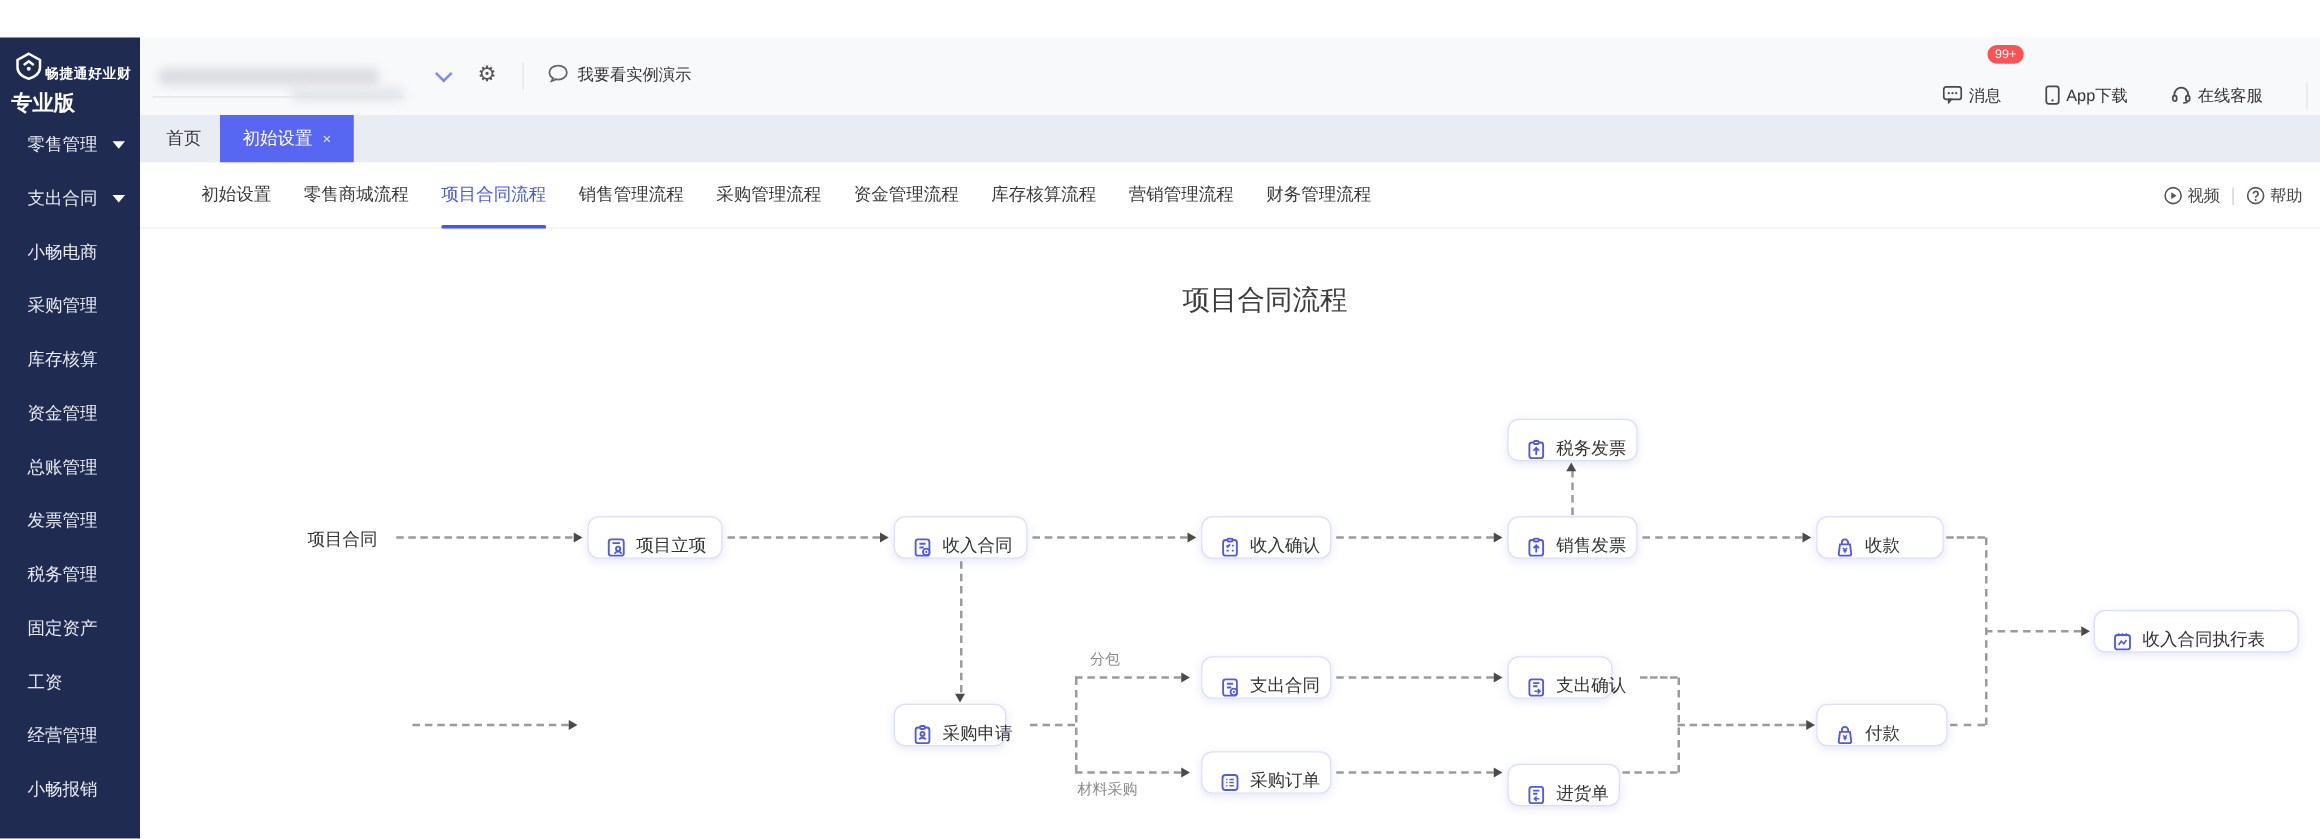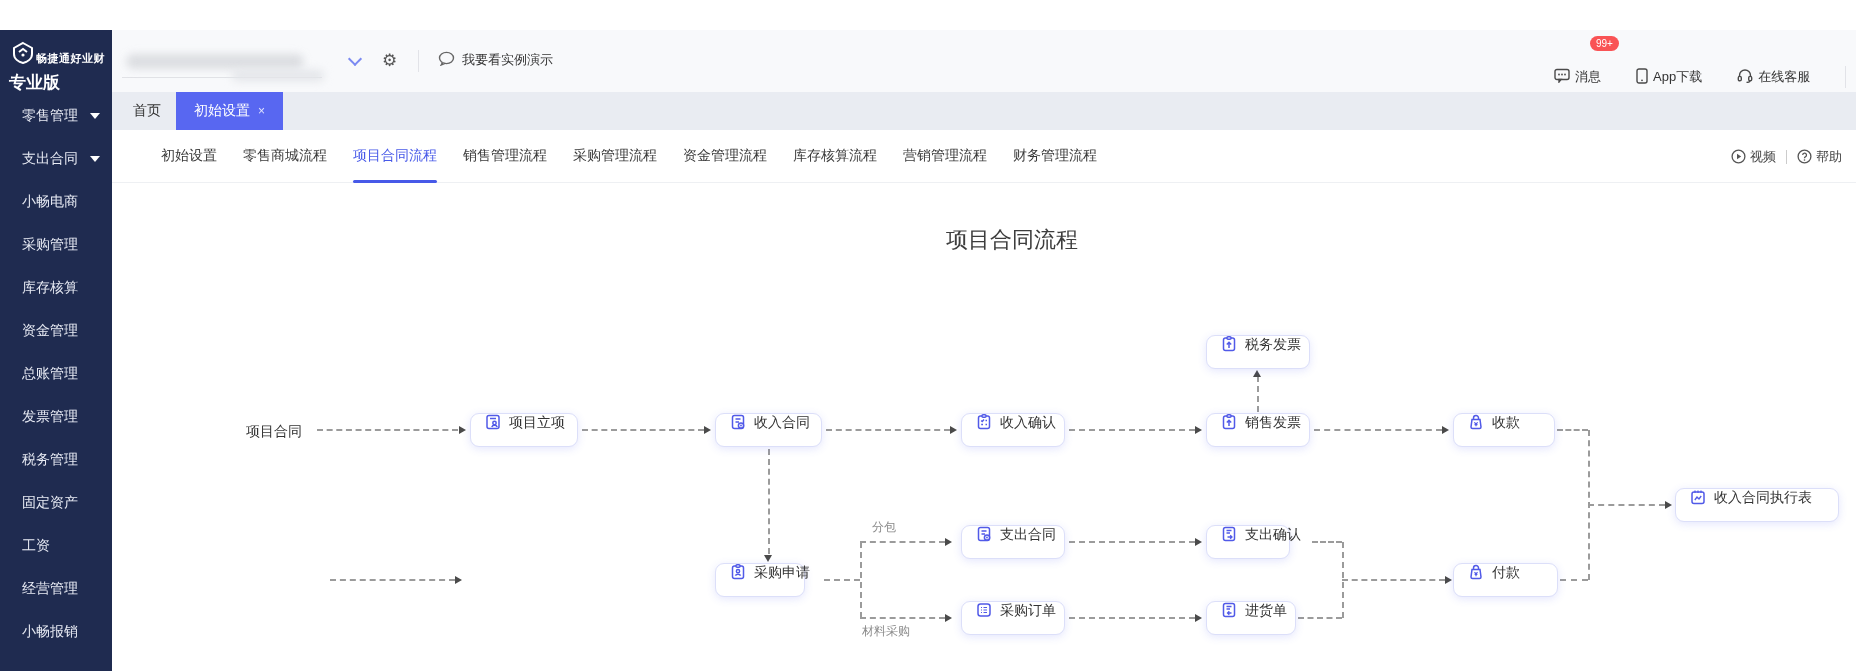--- a/index.html
+++ b/index.html
@@ -46,21 +46,21 @@
   .subtab.active { color:#4759e8; }
   .subtab.active::after { content:""; position:absolute; left:0; right:0; bottom:0; height:3px; background:#4759e8; border-radius:2px; }
   .subtab-actions { position:absolute; right:14px; top:0; height:53px; display:flex; align-items:center; gap:6px; font-size:13px; color:#444; }
   .subtab-actions .act { display:flex; align-items:center; gap:4px; cursor:pointer; }
   .act-div { width:1px; height:14px; background:#ccc; margin:0 4px; }
 
   
   .flow { position:absolute; left:112px; top:183px; width:1744px; height:488px; background:#fff; }
   .flow-title { position:absolute; left:790px; top:42px; width:220px; text-align:center; font-size:22px; color:#3d3d3d; }
   .lane-label { position:absolute; font-size:14px; color:#333; white-space:nowrap; }
-  .node { position:absolute; height:34px; display:flex; align-items:flex-start; gap:8px; padding:0 14px; background:#fff; border:1px solid #dcdff9; border-radius:9px; box-shadow:0 2px 8px rgba(84,98,240,.16); font-size:14px; color:#333; white-space:nowrap; cursor:pointer; z-index:2; }
+  .node { position:absolute; height:34px; display:flex; align-items:flex-end; gap:8px; padding:0 14px; background:#fff; border:1px solid #dcdff9; border-radius:9px; box-shadow:0 2px 8px rgba(84,98,240,.16); font-size:14px; color:#333; white-space:nowrap; cursor:pointer; z-index:2; }
   .node svg { flex:0 0 auto; }
   .hl { position:absolute; height:0; border-top:2px dashed #9b9b9b; z-index:1; }
   .vl { position:absolute; width:0; border-left:2px dashed #9b9b9b; z-index:1; }
   .ar { position:absolute; width:0; height:0; border-top:4px solid transparent; border-bottom:4px solid transparent; border-left:7px solid #4a4a4a; z-index:1; }
   .au { position:absolute; width:0; height:0; border-left:4px solid transparent; border-right:4px solid transparent; border-bottom:7px solid #4a4a4a; z-index:1; }
   .ad { position:absolute; width:0; height:0; border-left:4px solid transparent; border-right:4px solid transparent; border-top:7px solid #4a4a4a; z-index:1; }
   .edge-label { position:absolute; font-size:12px; color:#8a8a8a; white-space:nowrap; z-index:1; }
 </style>
 </head>
 <body>
@@ -317,21 +317,21 @@
       </svg>
       <span>支出确认</span>
     </div>
     <div class="node" style="left:849px; top:418px; width:104px;">
       <svg width="16" height="16" viewBox="0 0 16 16" fill="none" stroke="#515ae8" stroke-width="1.5">
         <rect x="2" y="2" width="12" height="12" rx="2.5"></rect>
         <path d="M5 5.5 H6 M7.5 5.5 H11 M5 8 H6 M7.5 8 H11 M5 10.5 H6 M7.5 10.5 H11" stroke-width="1.2"></path>
       </svg>
       <span>采购订单</span>
     </div>
-    <div class="node" style="left:1094px; top:418px; width:90px;">
+    <div class="node" style="left:1094px; top:428px; width:90px;">
       <svg width="16" height="16" viewBox="0 0 16 16" fill="none" stroke="#515ae8" stroke-width="1.5">
         <rect x="2.5" y="1.5" width="11" height="13" rx="2"></rect>
         <path d="M5.5 4.5 H10.5 M5.5 7 H9"></path>
         <path d="M10.5 11 H6.5 M8.3 9.2 L6.5 11 L8.3 12.8" stroke-width="1.3"></path>
       </svg>
       <span>进货单</span>
     </div>
     <div class="node" style="left:1341px; top:380px; width:105px;">
       <svg width="16" height="16" viewBox="0 0 16 16" fill="none" stroke="#515ae8" stroke-width="1.5">
         <path d="M4 5.5 H12 L13 13 a1.5 1.5 0 0 1 -1.5 1.5 H4.5 A1.5 1.5 0 0 1 3 13 Z"></path>

